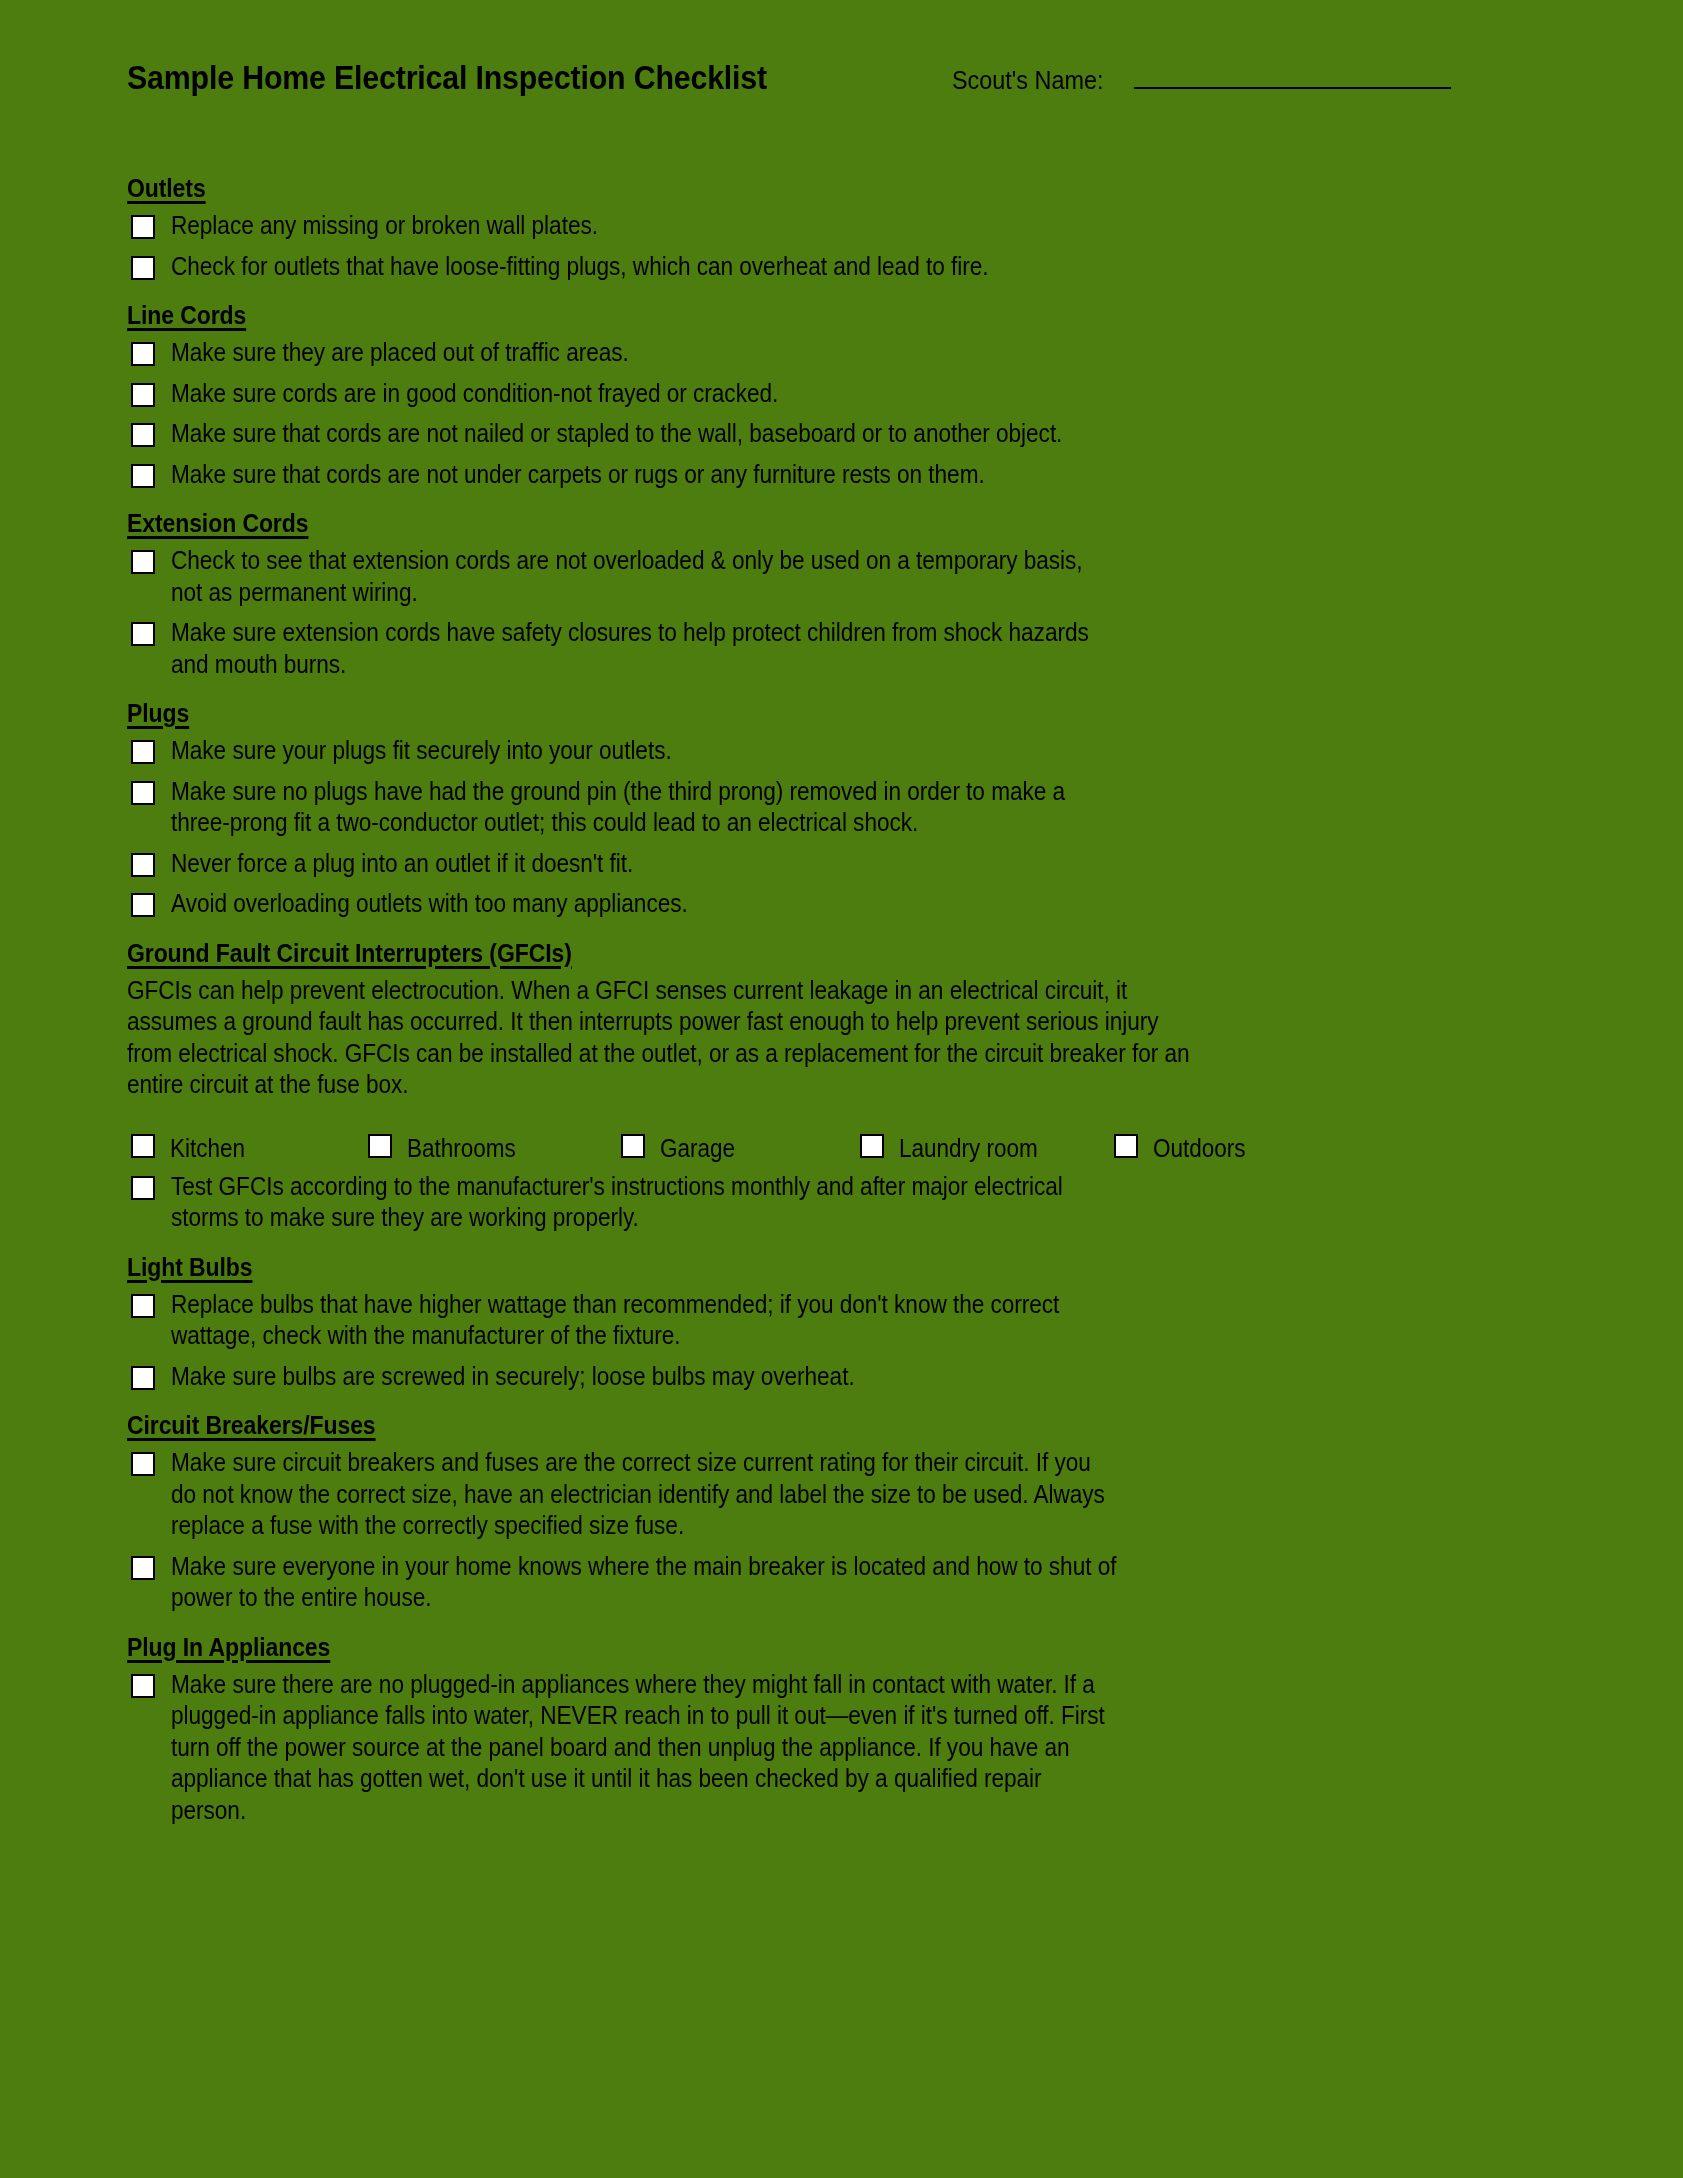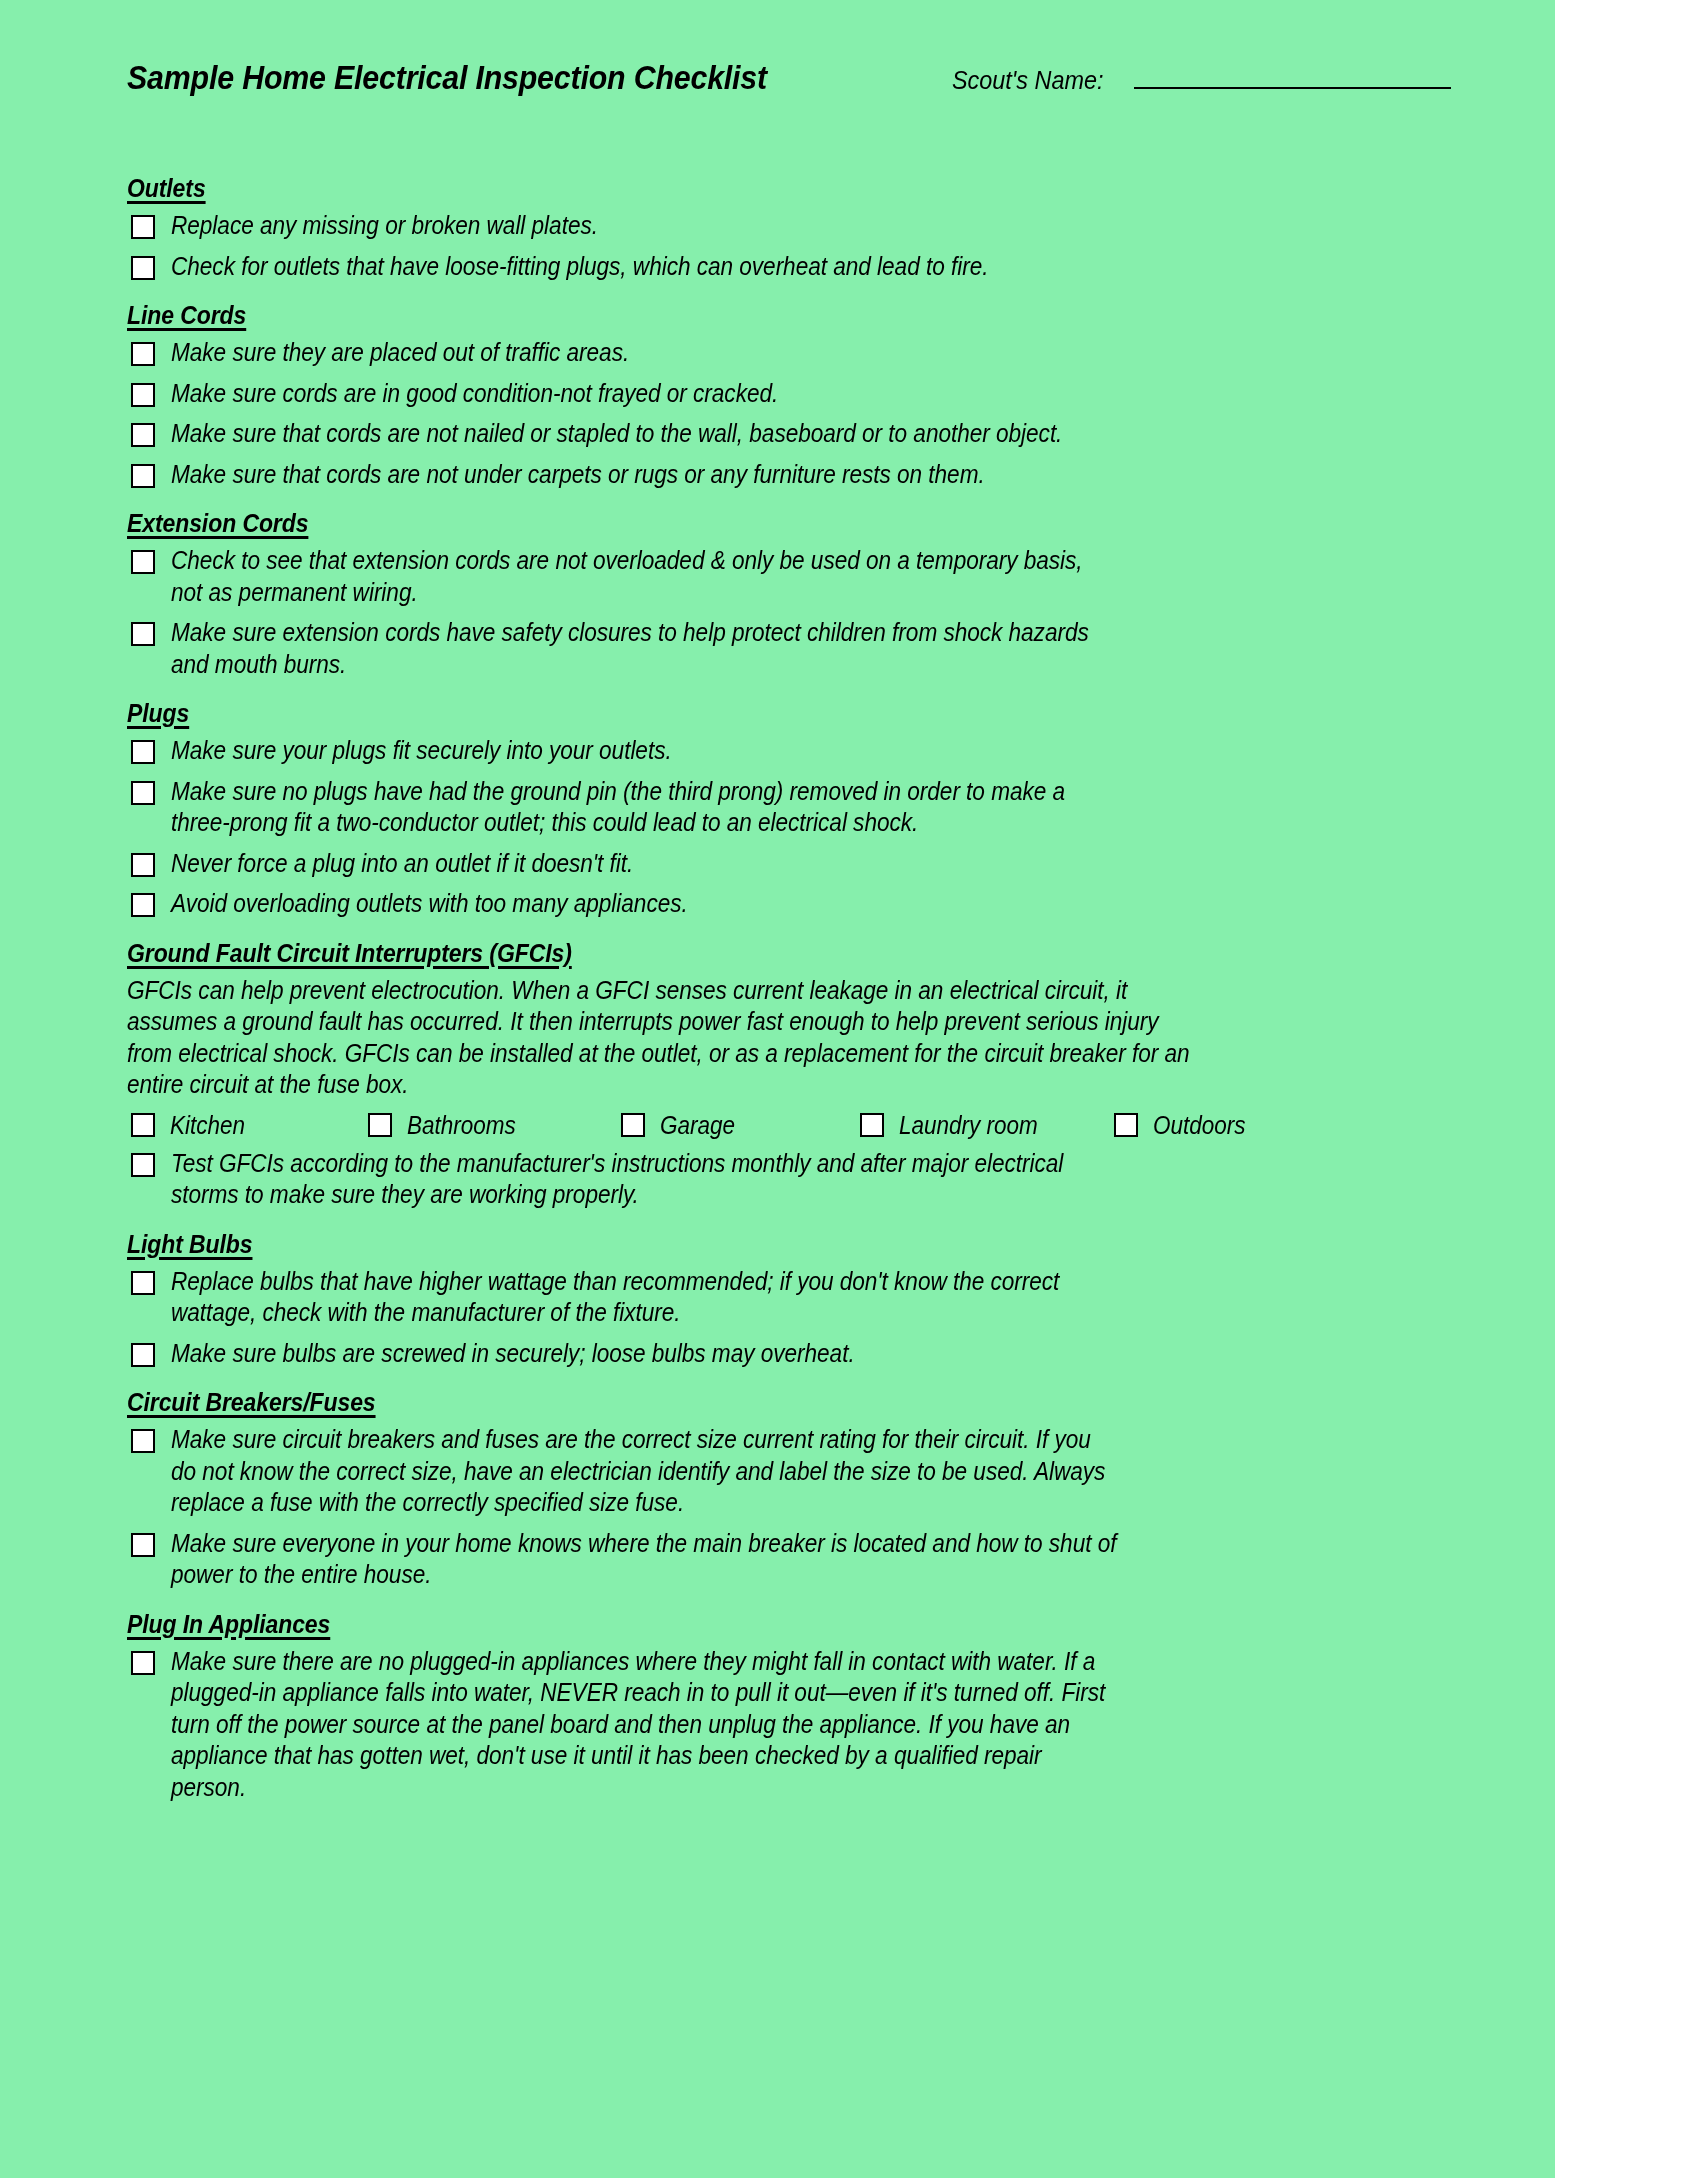--- a/index.html
+++ b/index.html
@@ -9,27 +9,26 @@
   }
   body {
     width: 1683px;
     height: 2178px;
     font-family: "Liberation Sans", sans-serif;
     color: #000000;
     -webkit-font-smoothing: antialiased;
   }
   .page {
     position: relative;
-    width: 1555px;
+    width: 1683px;
     height: 2178px;
-    background: #86efac;
+    background: #4d7c0f;
     box-sizing: border-box;
     padding: 59px 0 0 0;
     overflow: hidden;
-    font-style: italic;
   }
   .sheet {
     width: 1089px;
     margin: 0 0 0 127px;
   }
 
   
   .header {
     display: flex;
     align-items: baseline;
@@ -114,22 +113,22 @@
 
   
   .inline-row {
     display: flex;
     align-items: center;
     margin: 6px 0 8px 0;
     width: 1129px;
   }
   .inline-opt {
     display: flex;
-    align-items: center;
     flex: 0 0 auto;
+    margin-top: 23px;
   }
   .inline-opt .checkbox { margin-top: 0; }
   .inline-label {
     font-size: 25px;
     margin-left: 15px;
     transform: scaleX(0.9);
     transform-origin: left center;
     white-space: nowrap;
   }
   .gap-1 { width: 147px; }

